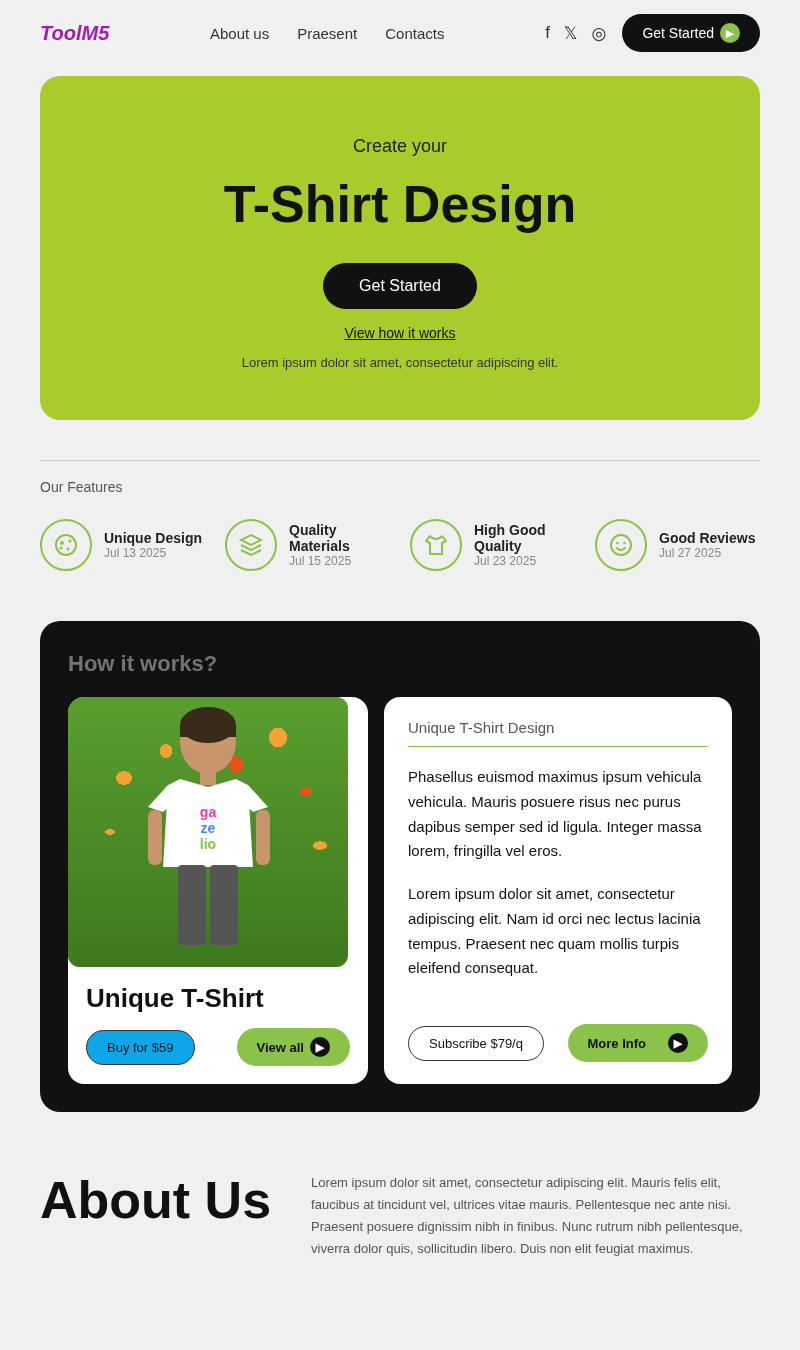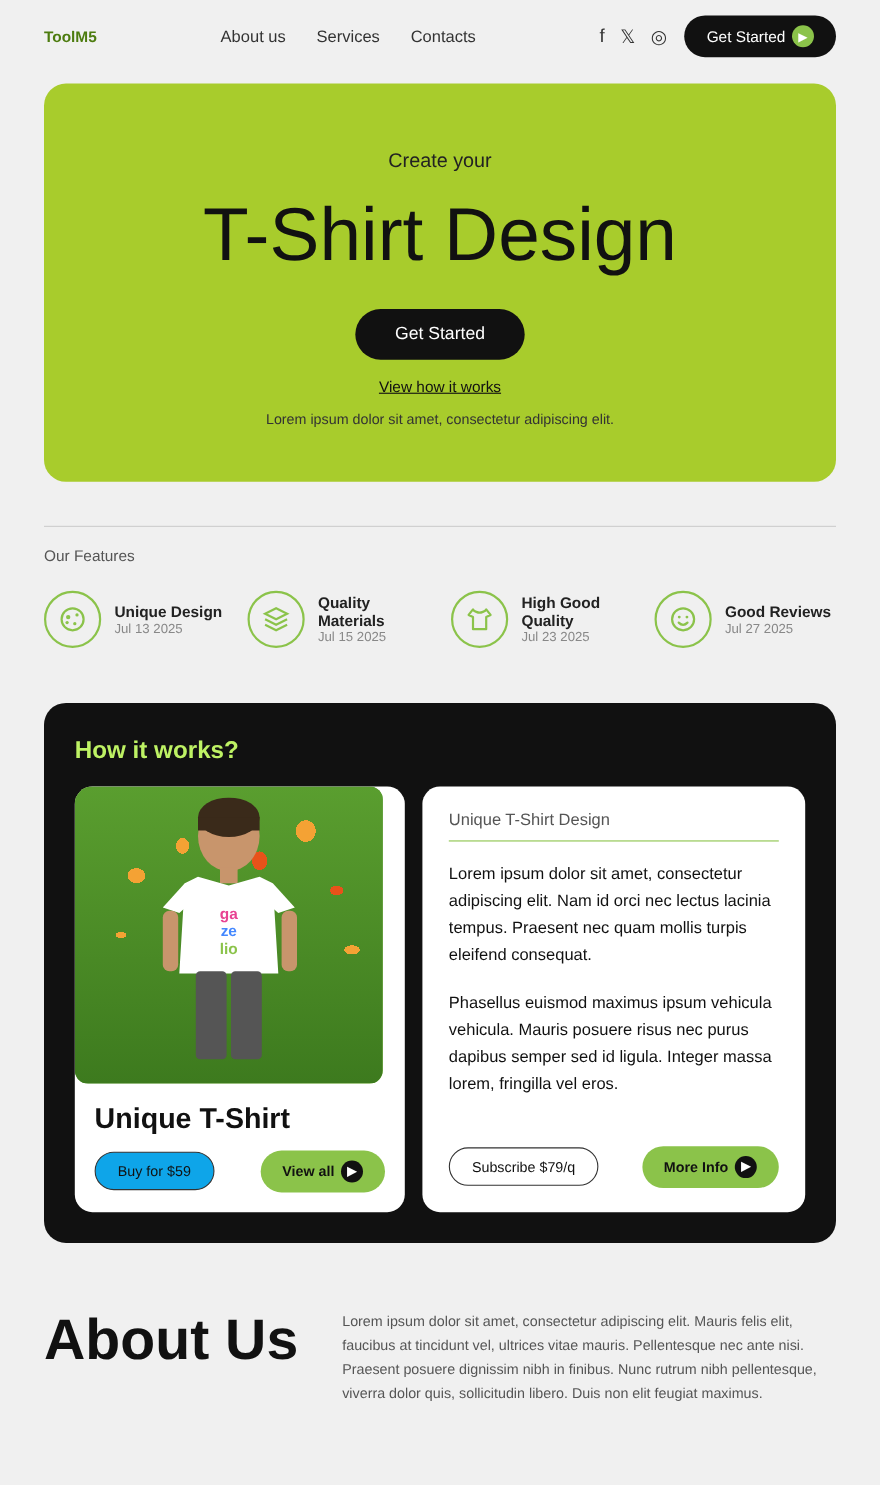--- a/index.html
+++ b/index.html
@@ -13,23 +13,24 @@
 
     
     .navbar {
       display: flex;
       align-items: center;
       justify-content: space-between;
       padding: 14px 40px;
       background: #f0f0f0;
     }
     .navbar-logo {
-      font-size: 14px;
+      font-size: 20px;
       font-weight: 700;
-      color: #4d7c0f;
+      color: #a21caf;
+      font-style: italic;
     }
     .navbar-links {
       display: flex;
       gap: 28px;
       align-items: center;
     }
     .navbar-links a {
       text-decoration: none;
       color: #333;
       font-size: 15px;
@@ -79,22 +80,22 @@
       flex-direction: column;
       align-items: center;
       justify-content: center;
     }
     .hero-subtitle {
       font-size: 18px;
       color: #222;
       margin-bottom: 19px;
     }
     .hero-title {
-      font-size: 68px;
-      font-weight: 400;
+      font-size: 52px;
+      font-weight: 700;
       color: #111;
       margin-bottom: 30px;
       line-height: 1.1;
     }
     .btn-hero-get-started {
       background: #111;
       color: #fff;
       border: none;
       border-radius: 30px;
       padding: 14px 36px;
@@ -166,21 +167,21 @@
     
     .how-section {
       margin: 50px 40px 0;
       background: #111;
       border-radius: 20px;
       padding: 30px 28px 28px;
     }
     .how-title {
       font-size: 22px;
       font-weight: 700;
-      color: #bef264;
+      color: #737373;
       margin-bottom: 20px;
     }
     .how-cards {
       display: flex;
       gap: 16px;
     }
 
     
     .how-card-left {
       flex: 1;
@@ -304,21 +305,21 @@
     .btn-more-info {
       background: #8bc34a;
       border: none;
       border-radius: 24px;
       padding: 9px 20px;
       font-size: 13px;
       cursor: pointer;
       color: #111;
       display: flex;
       align-items: center;
-      gap: 6px;
+      gap: 22px;
       font-weight: 600;
     }
     .btn-more-info .arrow-circle {
       background: #111;
       border-radius: 50%;
       width: 20px;
       height: 20px;
       display: flex;
       align-items: center;
       justify-content: center;
@@ -361,21 +362,21 @@
         linear-gradient(to bottom, #5a9e2f, #3d7a1e);
     }
   </style>
 </head>
 <body>
 
 <nav class="navbar">
   <span class="navbar-logo">ToolM5</span>
   <div class="navbar-links">
     <a>About us</a>
-    <a>Services</a>
+    <a>Praesent</a>
     <a>Contacts</a>
   </div>
   <div style="display:flex;align-items:center;gap:16px;">
     <div class="navbar-socials">
       <span class="social-icon">f</span>
       <span class="social-icon">𝕏</span>
       <span class="social-icon">◎</span>
     </div>
     <button class="btn-get-started-nav">
       <span>Get Started</span>
@@ -499,22 +500,22 @@
             <span class="arrow-circle">▶</span>
           </button>
         </div>
       </div>
     </div>
 
     <div class="how-card-right">
       <p class="how-card-right-title">Unique T-Shirt Design</p>
       <hr class="how-card-right-divider">
       <div class="how-card-right-body">
+        <p>Phasellus euismod maximus ipsum vehicula vehicula. Mauris posuere risus nec purus dapibus semper sed id ligula. Integer massa lorem, fringilla vel eros.</p>
         <p>Lorem ipsum dolor sit amet, consectetur adipiscing elit. Nam id orci nec lectus lacinia tempus. Praesent nec quam mollis turpis eleifend consequat.</p>
-        <p>Phasellus euismod maximus ipsum vehicula vehicula. Mauris posuere risus nec purus dapibus semper sed id ligula. Integer massa lorem, fringilla vel eros.</p>
       </div>
       <div class="how-card-right-btns">
         <button class="btn-subscribe">Subscribe $79/q</button>
         <button class="btn-more-info">
           <span>More Info</span>
           <span class="arrow-circle">▶</span>
         </button>
       </div>
     </div>
 

